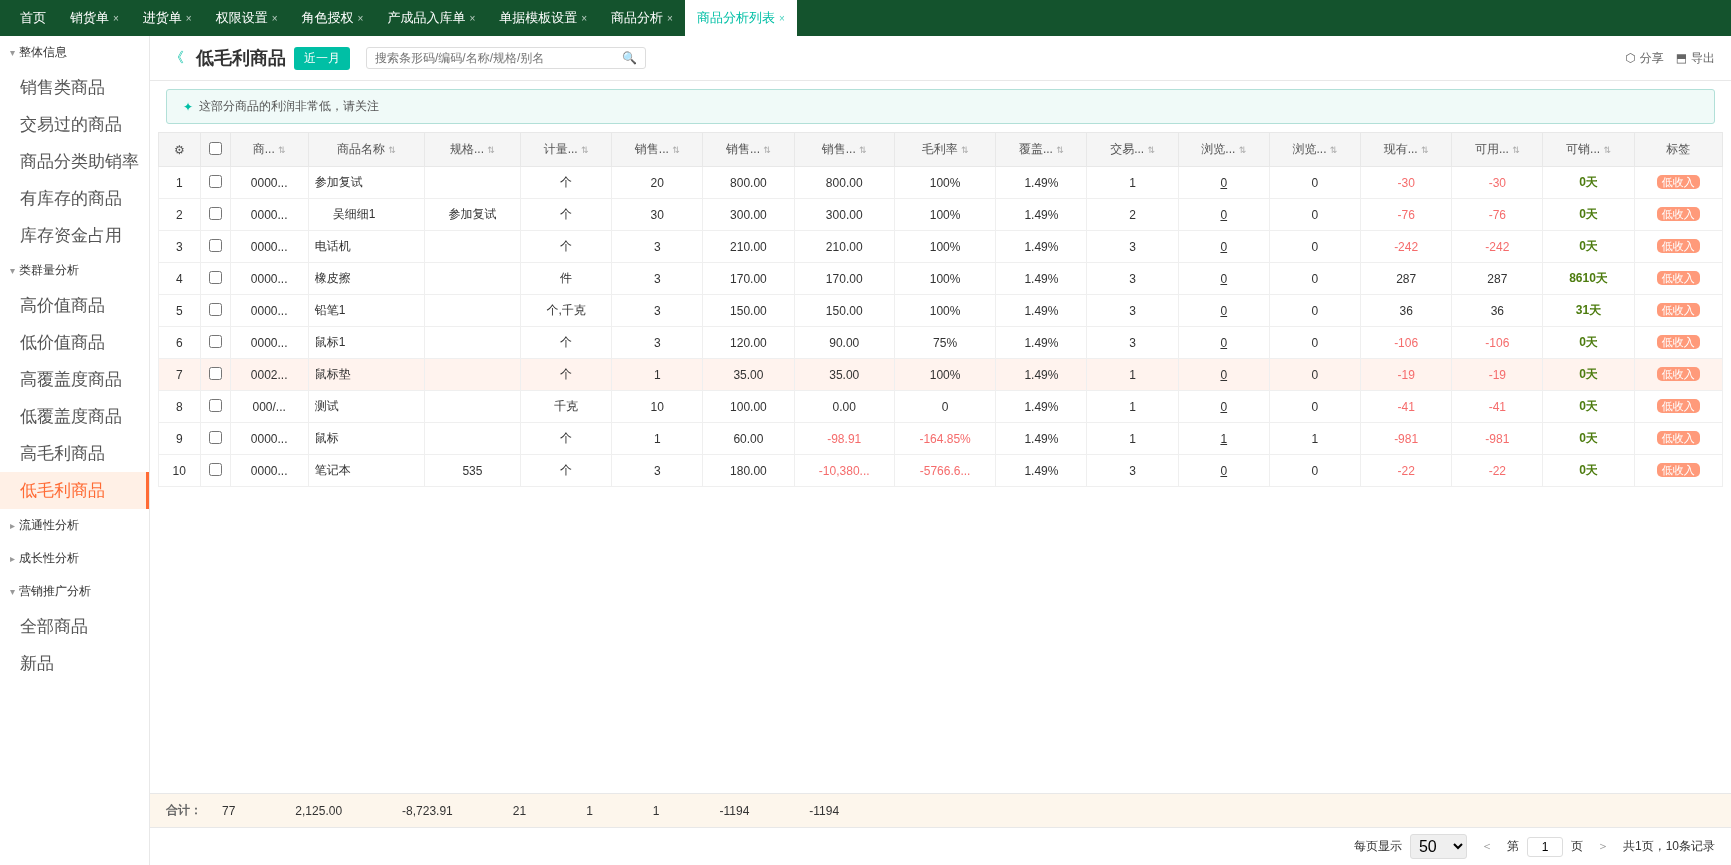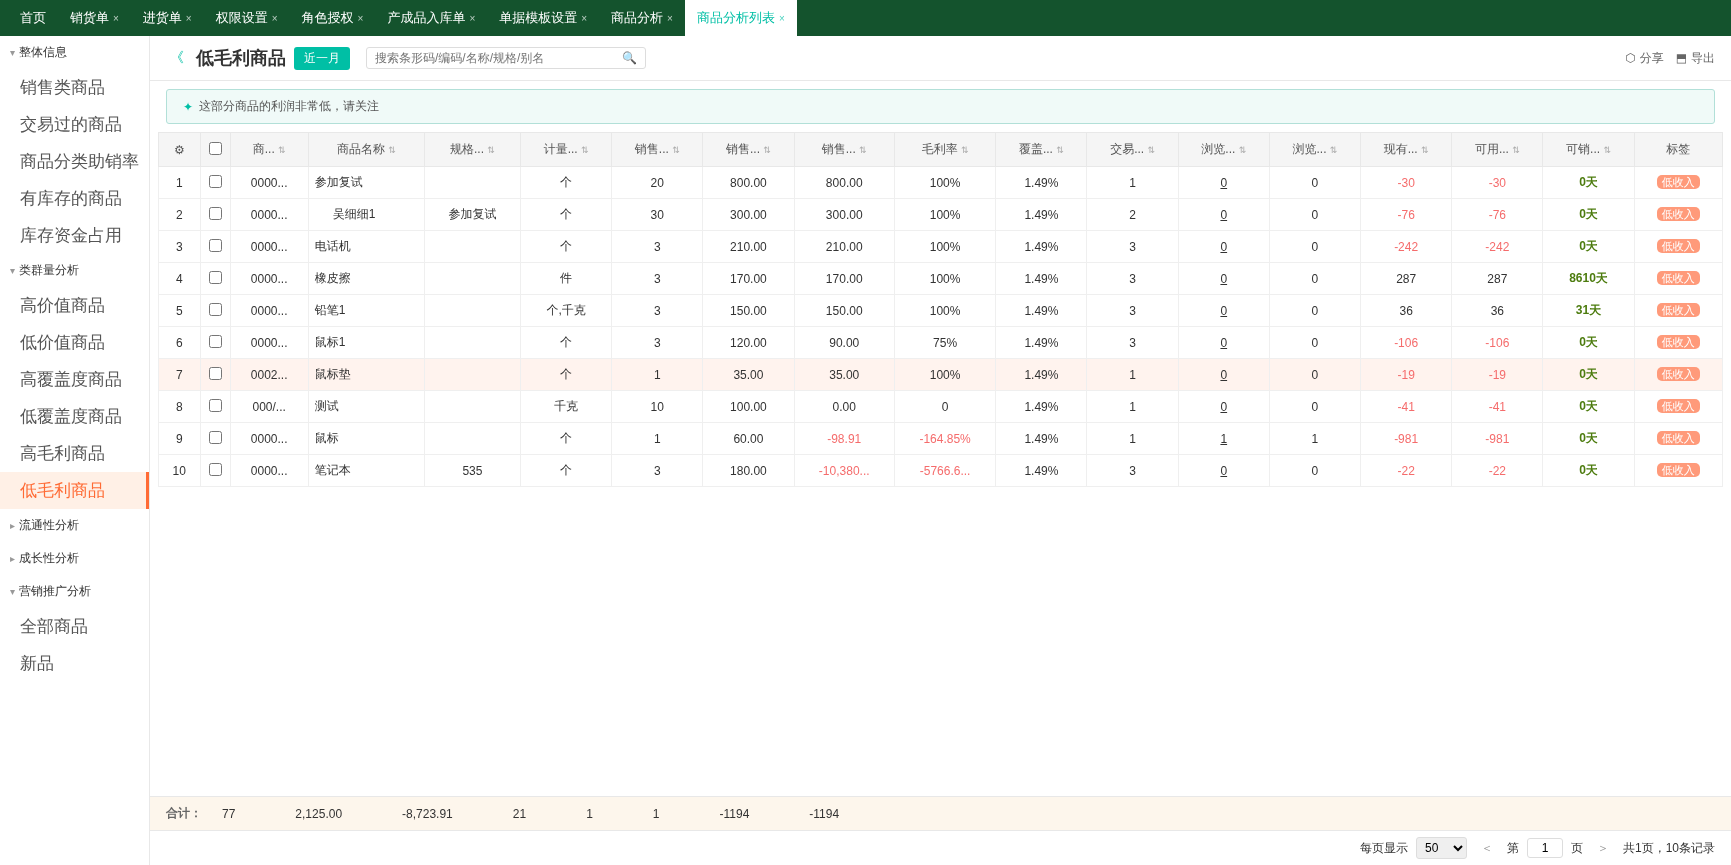--- a/index.html
+++ b/index.html
@@ -203,21 +203,21 @@
       padding: 6px 16px;
       border-top: 1px solid #e8e8e8;
       background: #fff;
       gap: 8px;
       font-size: 12px;
     }
     .pagination-bar select {
       border: 1px solid #ddd;
       border-radius: 3px;
       padding: 2px 4px;
-      font-size: 12px;
+      font-size: 16px;
     }
     .pagination-btn {
       cursor: pointer;
       color: #999;
       padding: 2px 6px;
     }
     .page-input {
       width: 36px;
       border: 1px solid #ddd;
       border-radius: 3px;

